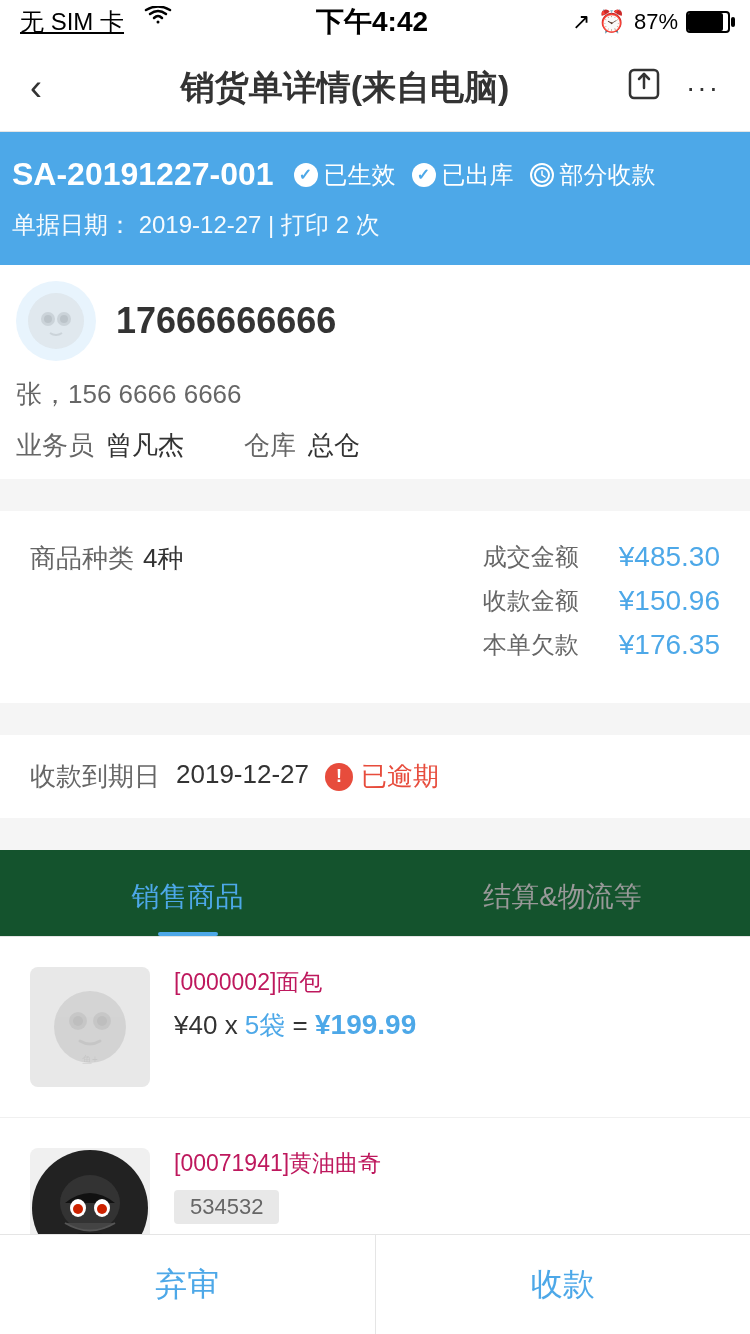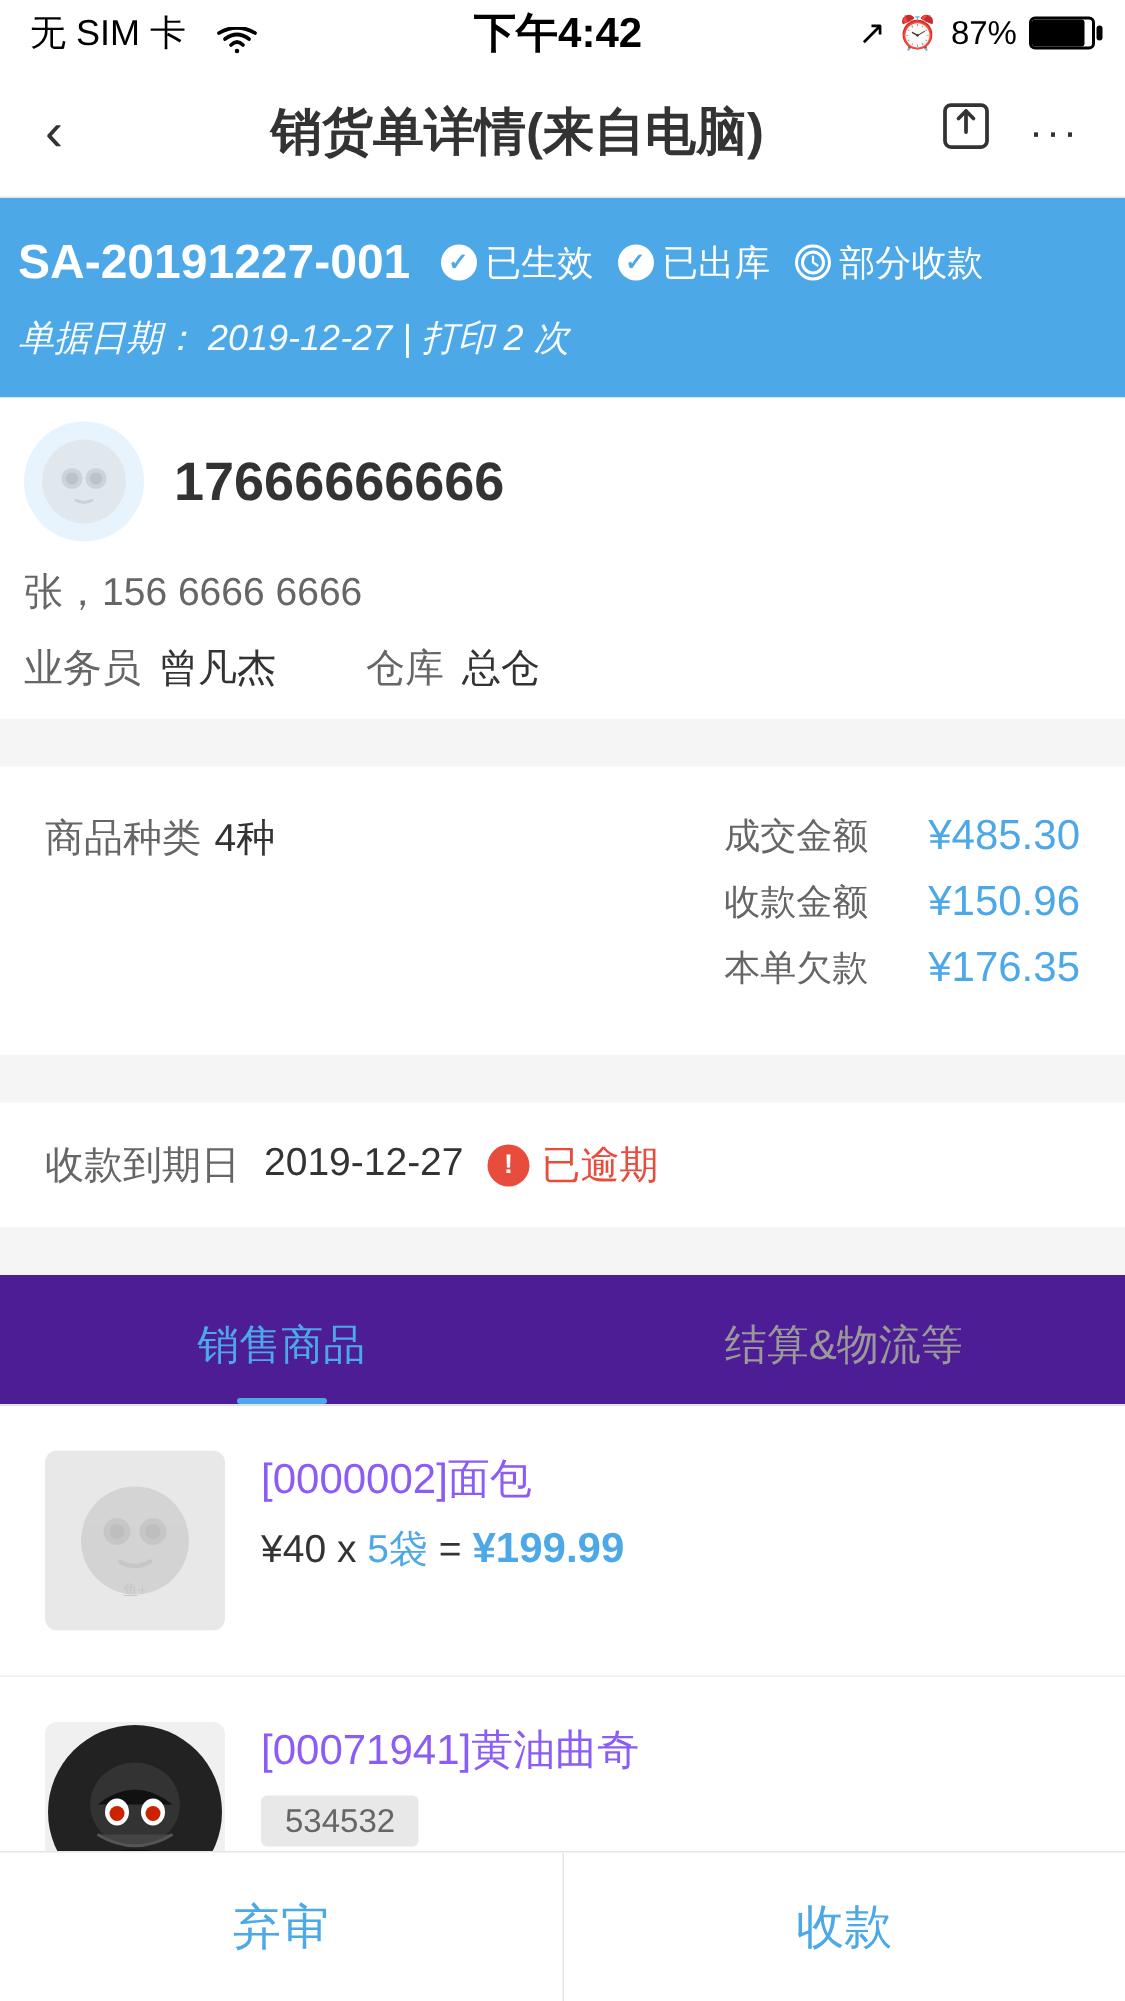--- a/index.html
+++ b/index.html
@@ -17,21 +17,21 @@
     .status-bar {
       background: #fff;
       height: 44px;
       display: flex;
       align-items: center;
       justify-content: space-between;
       padding: 0 20px;
       font-size: 24px;
       color: #000;
     }
-    .status-bar-left { display: flex; align-items: flex-end; gap: 20px; }
+    .status-bar-left { display: flex; align-items: flex-start; gap: 20px; text-decoration: underline; }
     .status-bar-center { font-weight: 600; font-size: 28px; }
     .status-bar-right { display: flex; align-items: center; gap: 8px; font-size: 22px; }
     .battery-icon {
       width: 44px; height: 22px; border: 2px solid #000; border-radius: 4px;
       position: relative; display: inline-flex; align-items: center;
     }
     .battery-icon::after {
       content: ''; position: absolute; right: -7px; top: 50%; transform: translateY(-50%);
       width: 4px; height: 10px; background: #000; border-radius: 2px;
     }
@@ -117,21 +117,20 @@
       width: 24px; height: 24px;
       border: 2px solid #fff;
       border-radius: 50%;
       display: flex; align-items: center; justify-content: center;
       font-size: 14px;
       color: #fff;
     }
     .order-meta {
       font-size: 24px;
       color: rgba(255,255,255,0.95);
-      font-style: italic;
     }
 
     
     .customer-section {
       background: #fff;
       padding: 16px;
       margin-bottom: 16px;
     }
     .customer-top {
       display: flex;
@@ -224,21 +223,21 @@
       border-radius: 50%;
       display: flex; align-items: center; justify-content: center;
       color: #fff;
       font-size: 18px;
       font-weight: bold;
     }
     .overdue-text { color: #e74c3c; font-size: 26px; }
 
     
     .tabs-section {
-      background: #4c1d95;
+      background: #14532d;
       display: flex;
       border-bottom: 1px solid #e5e5e5;
     }
     .tab {
       flex: 1;
       text-align: center;
       padding: 28px 0 20px;
       font-size: 28px;
       color: #999;
       position: relative;
@@ -273,22 +272,22 @@
       overflow: hidden;
       display: flex; align-items: center; justify-content: center;
     }
     .product-img-placeholder {
       width: 100%; height: 100%;
       background: #e8e8e8;
       display: flex; align-items: center; justify-content: center;
     }
     .product-details { flex: 1; }
     .product-name {
-      font-size: 28px;
-      color: #8b5cf6;
+      font-size: 23px;
+      color: #be185d;
       margin-bottom: 10px;
     }
     .product-batch {
       display: inline-block;
       background: #e8e8e8;
       color: #666;
       font-size: 22px;
       padding: 4px 16px;
       border-radius: 4px;
       margin-bottom: 12px;

